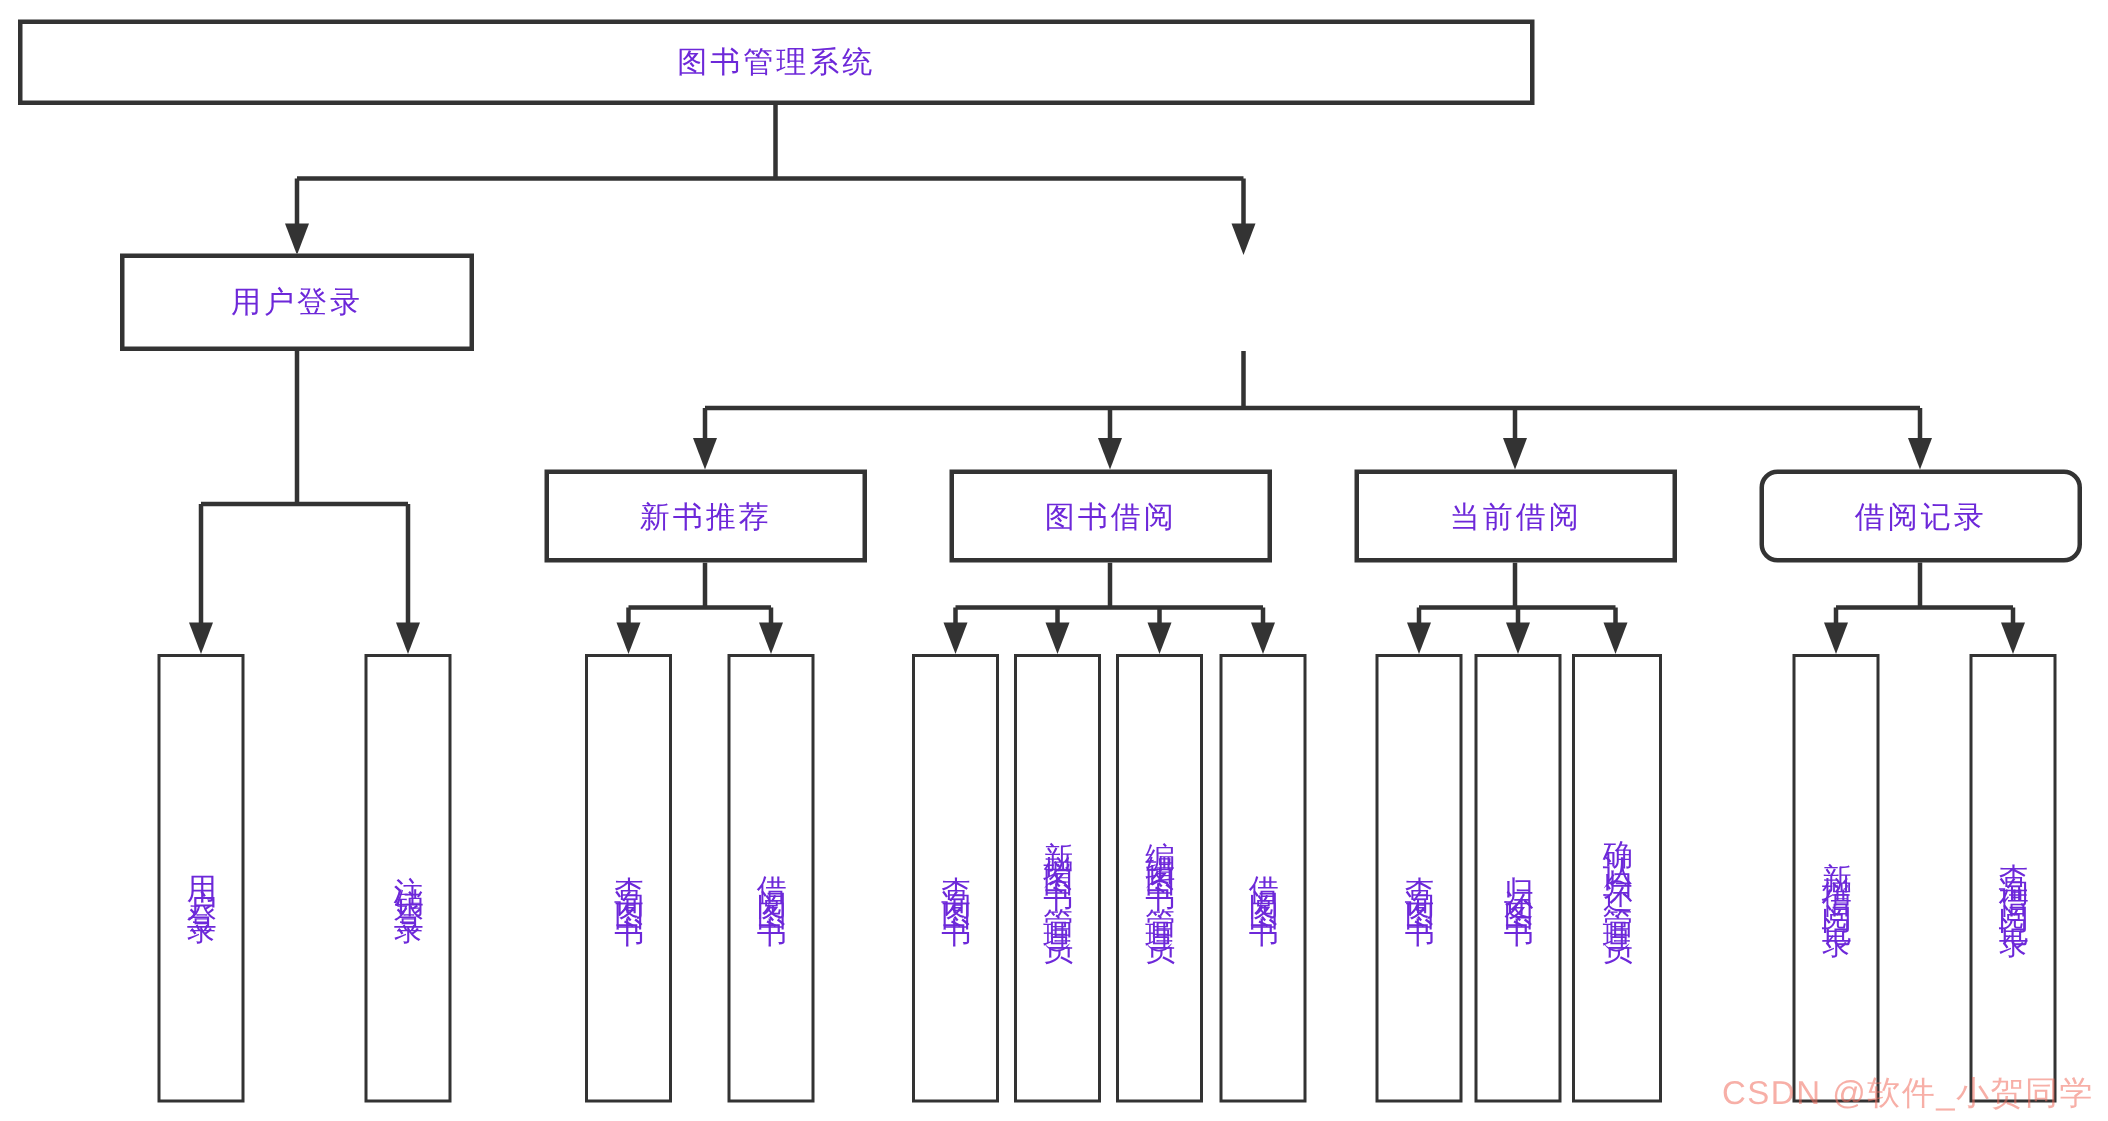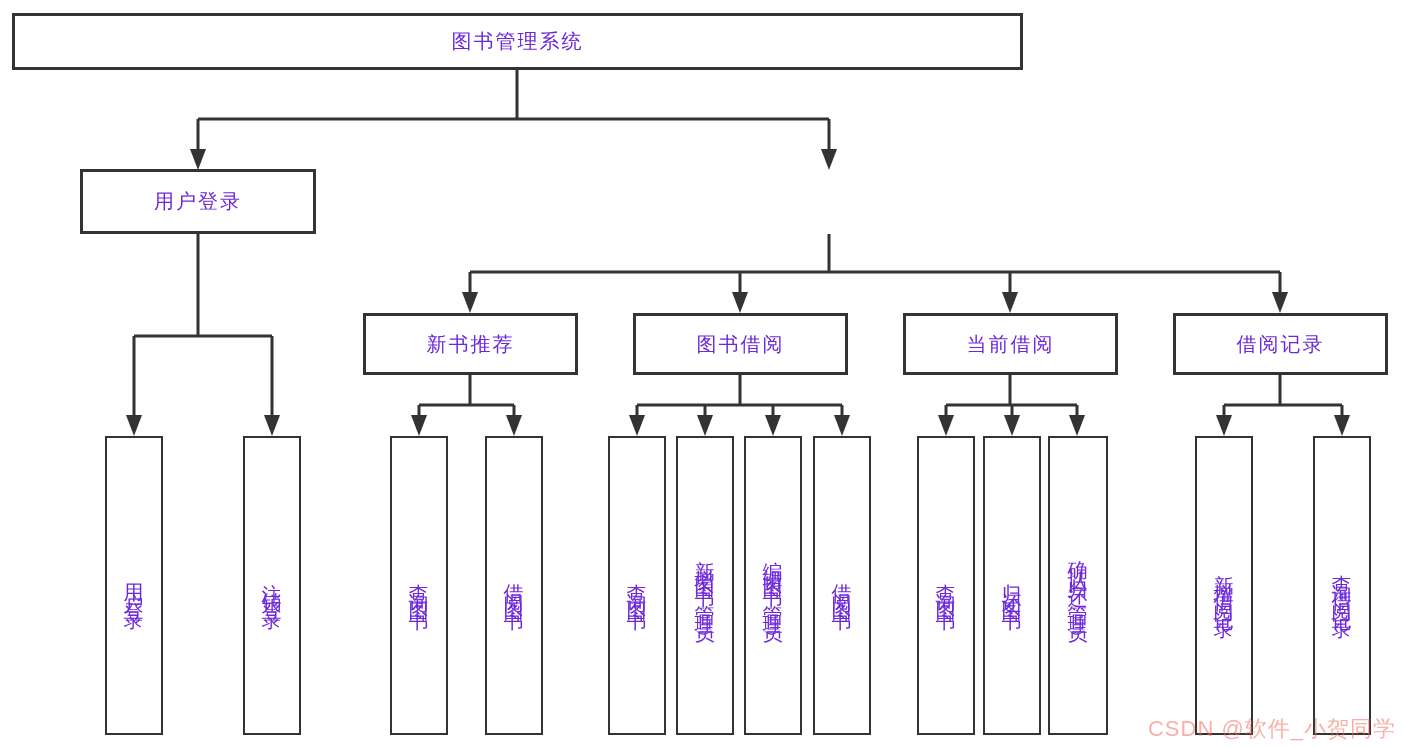--- a/index.html
+++ b/index.html
@@ -79,21 +79,21 @@
     </g>
   </svg>
 
   <div class="box" style="left:12px;top:13px;width:1011px;height:57px;">图书管理系统</div>
 
   <div class="box" style="left:80px;top:169px;width:236px;height:65px;">用户登录</div>
 
   <div class="box" style="left:633px;top:313px;width:215px;height:62px;">图书借阅</div>
   <div class="box" style="left:363px;top:313px;width:215px;height:62px;">新书推荐</div>
   <div class="box" style="left:903px;top:313px;width:215px;height:62px;">当前借阅</div>
-  <div class="box" style="left:1173px;top:313px;width:215px;height:62px;">借阅记录</div>
+  <div class="box" style="left:1173px;top:313px;width:215px;height:62px;border-radius:12px;">借阅记录</div>
 
   <div class="box leaf" style="left:105px;top:436px;width:58px;height:299px;">
     <span class="vtext">用户登录</span>
     </div>
   <div class="box leaf" style="left:243px;top:436px;width:58px;height:299px;">
     <span class="vtext">注销登录</span>
     </div>
 
   <div class="box leaf" style="left:390px;top:436px;width:58px;height:299px;">
     <span class="vtext">查询图书</span>

